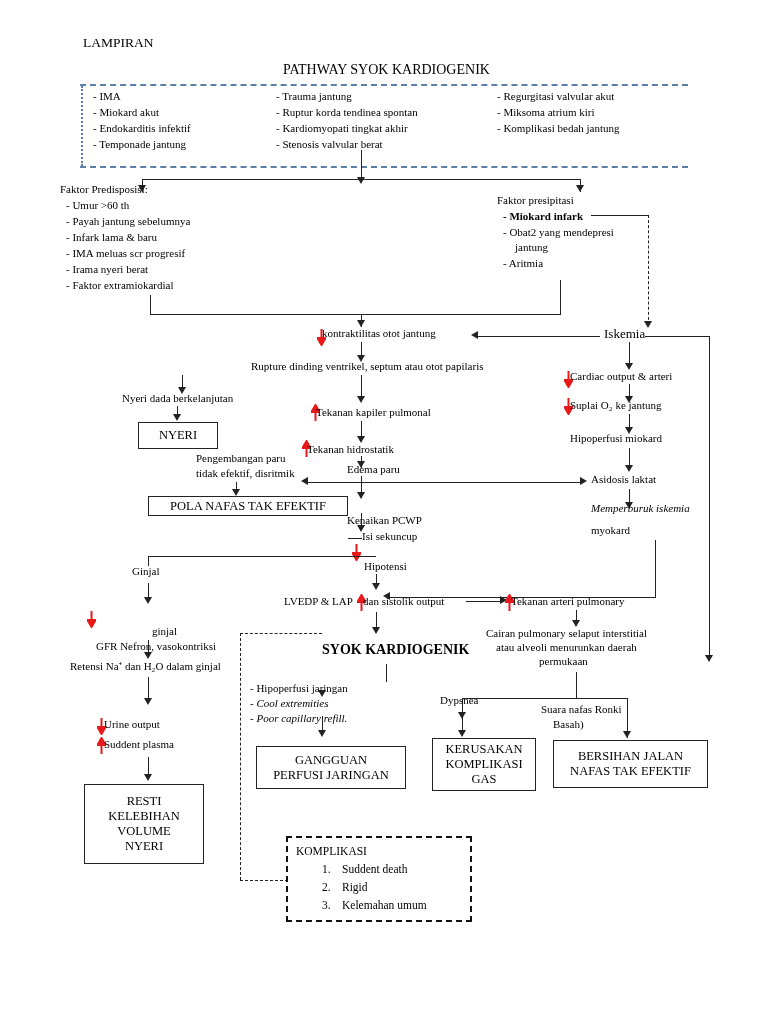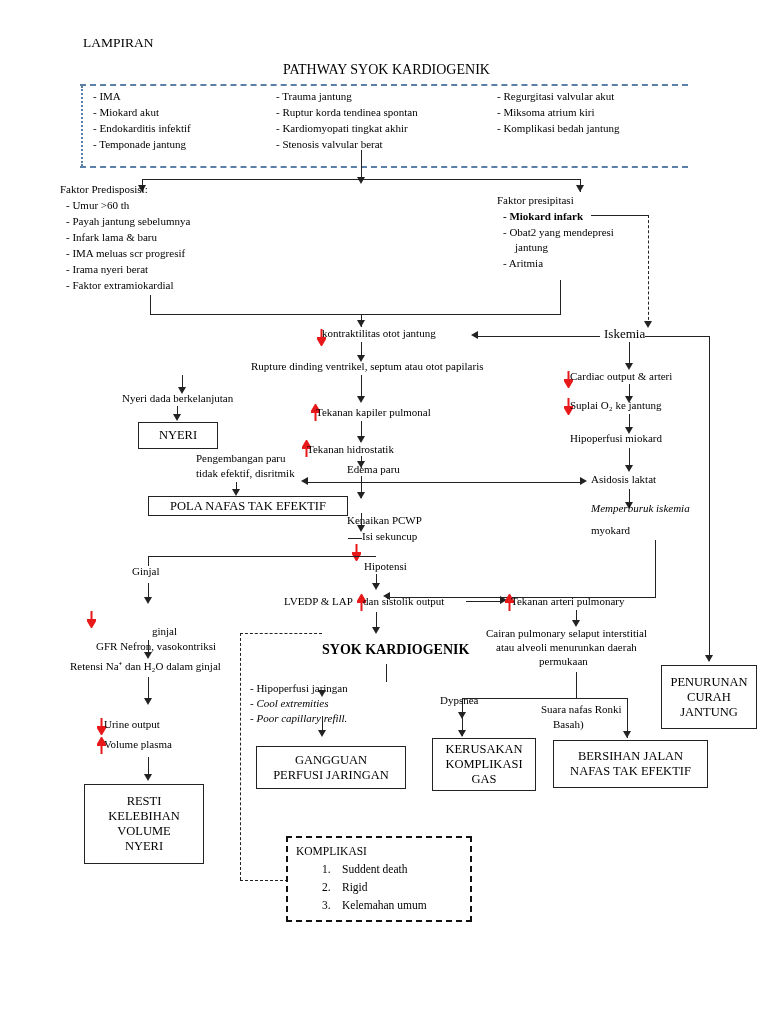--- a/index.html
+++ b/index.html
@@ -283,21 +283,21 @@
         <path d="M4.5 0 L4.5 10 M4.5 16 L0.5 9 L8.5 9 Z" stroke="#e8191a" stroke-width="2" fill="#e8191a"></path>
       </svg>
   </div>
   <div class="txt" style="left:104px; top:718px;">Urine output</div>
 
   <div class="red-arrow" style="left:97px; top:737px;">
     <svg width="9" height="17" viewBox="0 0 9 17">
         <path d="M4.5 17 L4.5 7 M4.5 1 L8.5 8 L0.5 8 Z" stroke="#e8191a" stroke-width="2" fill="#e8191a"></path>
       </svg>
   </div>
-  <div class="txt" style="left:104px; top:738px;">Volume plasma</div>
+  <div class="txt" style="left:104px; top:738px;">Suddent plasma</div>
 
   <div class="vl" style="left:148px; top:757px; height:22px;"></div>
   <div class="ar-d" style="left:144px; top:774px;"></div>
 
   <div class="box" style="left:84px; top:784px; width:120px; height:80px; flex-direction:column;">
     <span>RESTI</span>
     <span>KELEBIHAN</span>
     <span>VOLUME</span>
     <span>NYERI</span>
   </div>
@@ -370,25 +370,20 @@
   <div class="txt" style="left:541px; top:718px;margin-left:12px;">Basah)</div>
 
   <div class="vl" style="left:627px; top:710px; height:28px;"></div>
   <div class="ar-d" style="left:623px; top:731px;"></div>
 
   <div class="box" style="left:553px; top:740px; width:155px; height:48px; flex-direction:column;">
     <span>BERSIHAN JALAN</span>
     <span>NAFAS TAK EFEKTIF</span>
   </div>
 
-  <div class="box" style="left:661px; top:665px; width:96px; height:64px; flex-direction:column;">
-    <span>PENURUNAN</span>
-    <span>CURAH</span>
-    <span>JANTUNG</span>
-  </div>
 
   <div class="dashbox" style="left:286px; top:836px; width:186px; height:86px;"></div>
   <div class="txt" style="left:296px; top:845px; font-size:11.5px;">KOMPLIKASI</div>
 
   <div class="kompnum" style="left:322px; top:861px;">1.</div>
   <div class="kompnum" style="left:342px; top:861px;">Suddent death</div>
   <div class="kompnum" style="left:322px; top:879px;">2.</div>
   <div class="kompnum" style="left:342px; top:879px;">Rigid</div>
   <div class="kompnum" style="left:322px; top:897px;">3.</div>
   <div class="kompnum" style="left:342px; top:897px;">Kelemahan  umum</div>

